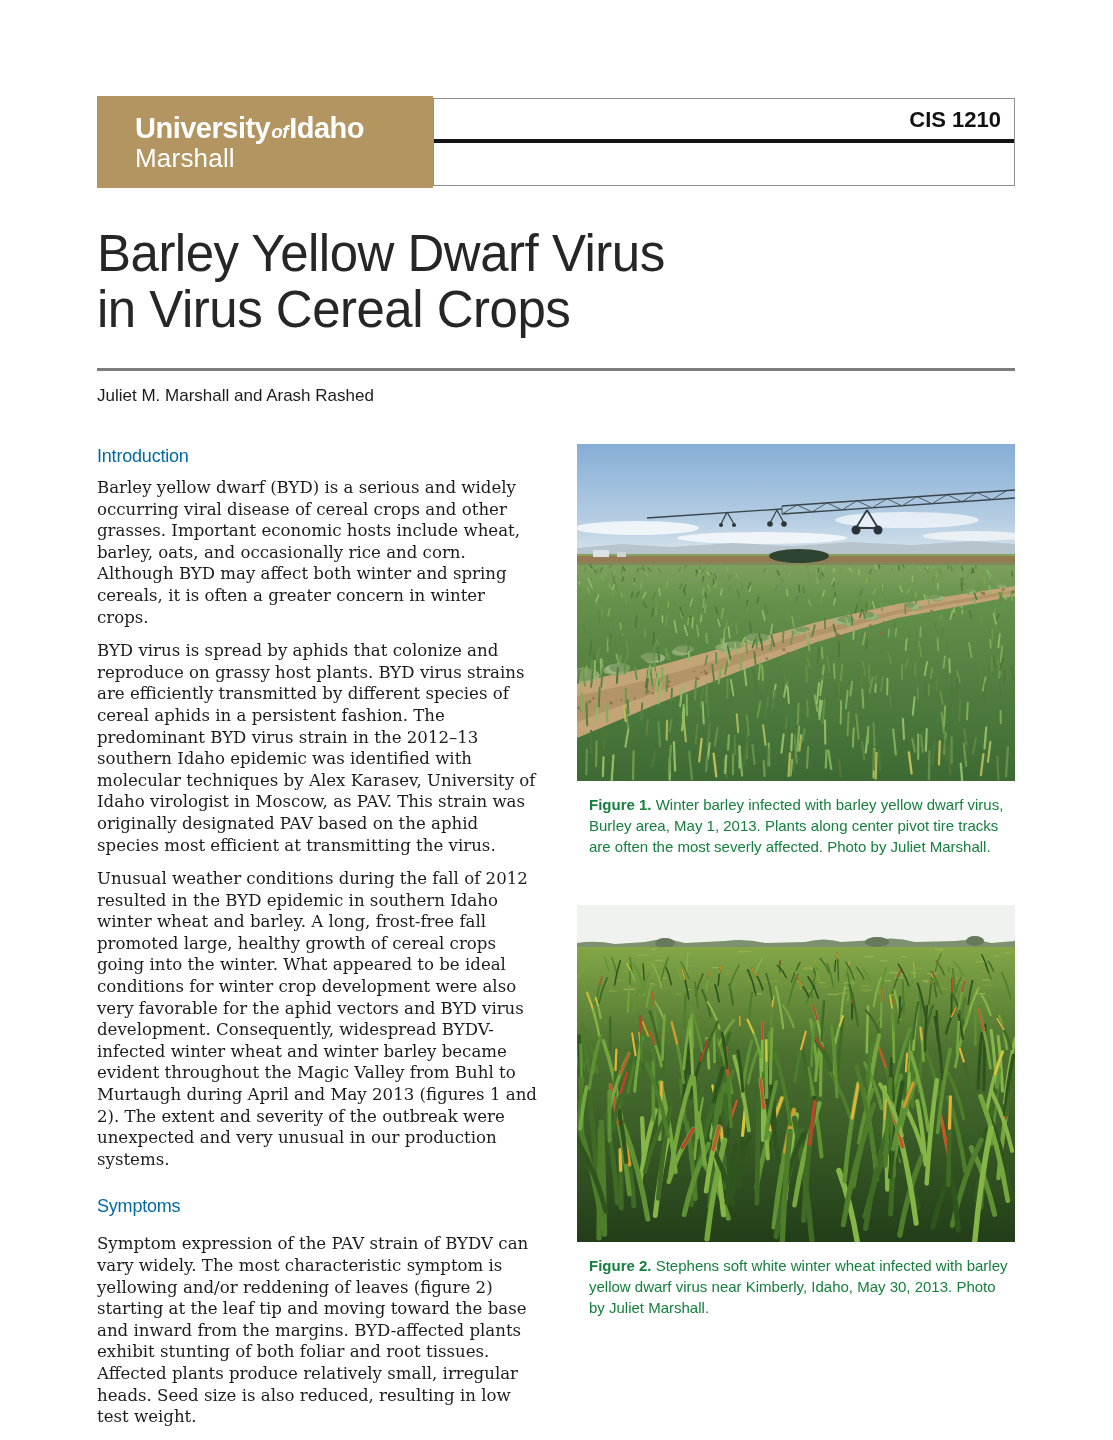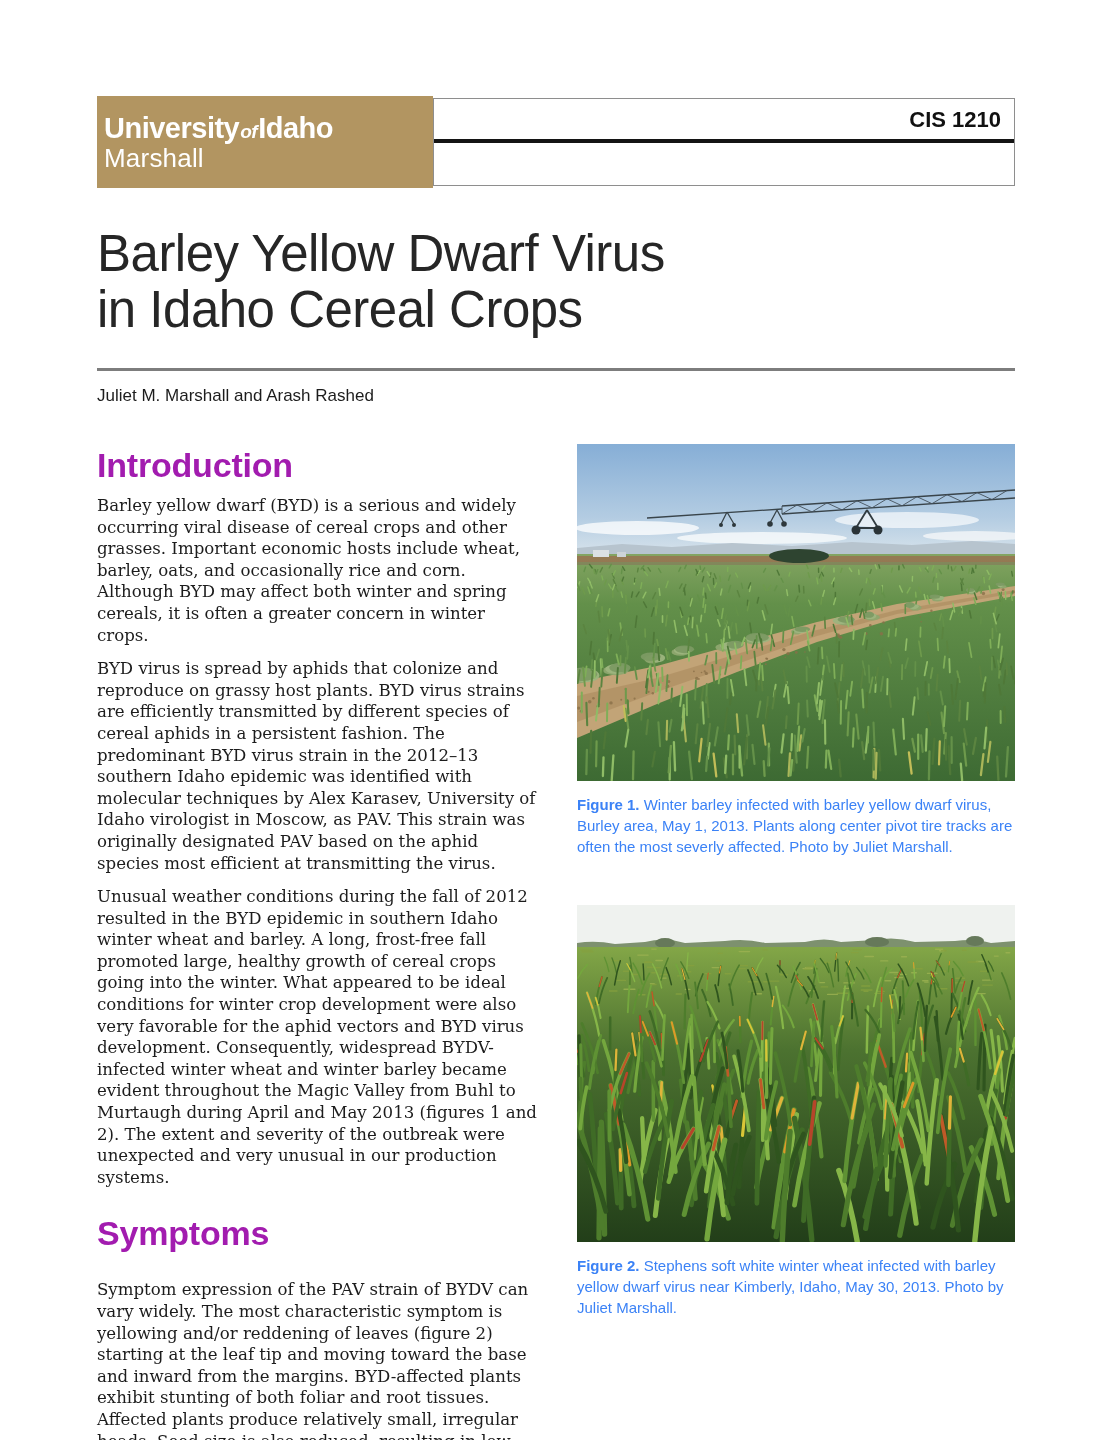--- a/index.html
+++ b/index.html
@@ -10,21 +10,21 @@
     font-family:"Liberation Sans", sans-serif;
     color:#1c1c1c; overflow:hidden;
   }
   .page { padding:96px 98px 0 97px; width:1113px; }
 
   
   .masthead { display:flex; height:92px; }
   .logo-box {
     width:336px; height:92px; background:#b29561;
     display:flex; flex-direction:column; justify-content:center;
-    padding-left:7px; color:#ffffff;
+    padding-left:38px; color:#ffffff;
   }
   .logo-line1 { font-size:29px; font-weight:bold; line-height:28px; letter-spacing:-0.5px; }
   .logo-of { font-style:italic; font-weight:600; font-size:19px; padding:0 1px; }
   .logo-line2 { font-size:26px; font-weight:400; line-height:25px; letter-spacing:0.2px; }
   .pub-box {
     flex:1; height:88px; margin-top:2px; position:relative;
     border:1px solid #8e8e8e; background:#ffffff;text-align:right;
   }
   .pub-number {
     position:absolute; top:8px; right:13px;
@@ -40,56 +40,56 @@
   .title-rule { margin-top:30px; height:3px; background:#7d7d7d; border:none; }
   .authors { margin-top:15px; font-size:17px; color:#1c1c1c; }
 
   
   .content { display:flex; margin-top:38px; }
   .col-text { width:444px; }
   .col-gap  { width:36px; }
   .col-figs { width:438px; }
 
   h2.section-heading {
-    font-size:34px; font-weight:bold; color:#a21caf; letter-spacing:-0.2px;
+    font-size:18px; font-weight:normal; color:#0369a1; letter-spacing:-0.2px;
   }
   .heading-intro { margin:2px 0 10px 0; }
-  .heading-symptoms { margin:26px 0 26px 0; }
+  .heading-symptoms { margin:26px 0 16px 0; }
   .col-text p {
     font-family:"DejaVu Serif", serif;
     font-size:16.6px; line-height:21.6px; color:#1c1c1c;
     margin-bottom:12px; text-align:left;
   }
 
   
   figure { margin:0; }
   .fig2-wrap { margin-top:48px; }
   .photo { display:block; width:438px; height:337px; }
   figcaption {
-    margin-top:13px; font-size:15px; line-height:21px; color:#3b82f6;
+    margin-top:13px; font-size:15px; line-height:21px; color:#15803d;margin-left:12px;
   }
   .fig-label { font-weight:bold; }
 </style>
 </head>
 <body>
 
 <div class="page">
 
   <header class="masthead">
     <div class="logo-box">
       <div class="logo-line1"><span>University</span><span class="logo-of">of</span><span>Idaho</span></div>
       <div class="logo-line2">Marshall</div>
     </div>
     <div class="pub-box">
       <div class="pub-number">CIS 1210</div>
       <div class="pub-rule"></div>
     </div>
   </header>
 
-  <h1 class="doc-title"><span>Barley Yellow Dwarf Virus</span><br><span>in Idaho Cereal Crops</span></h1>
+  <h1 class="doc-title"><span>Barley Yellow Dwarf Virus</span><br><span>in Virus Cereal Crops</span></h1>
   <hr class="title-rule">
   <div class="authors">Juliet M. Marshall and Arash Rashed</div>
 
   <div class="content">
 
     <div class="col-text">
       <h2 class="section-heading heading-intro">Introduction</h2>
       <p>Barley yellow dwarf (BYD) is a serious and widely occurring viral disease of cereal crops and other grasses. Important economic hosts include wheat, barley, oats, and occasionally rice and corn. Although BYD may affect both winter and spring cereals, it is often a greater concern in winter crops.</p>
       <p>BYD virus is spread by aphids that colonize and reproduce on grassy host plants. BYD virus strains are efficiently transmitted by different species of cereal aphids in a persistent fashion. The predominant BYD virus strain in the 2012–13 southern Idaho epidemic was identified with molecular techniques by Alex Karasev, University of Idaho virologist in Moscow, as PAV. This strain was originally designated PAV based on the aphid species most efficient at transmitting the virus.</p>
       <p>Unusual weather conditions during the fall of 2012 resulted in the BYD epidemic in southern Idaho winter wheat and barley. A long, frost-free fall promoted large, healthy growth of cereal crops going into the winter. What appeared to be ideal conditions for winter crop development were also very favorable for the aphid vectors and BYD virus development. Consequently, widespread BYDV-infected winter wheat and winter barley became evident throughout the Magic Valley from Buhl to Murtaugh during April and May 2013 (figures 1 and 2). The extent and severity of the outbreak were unexpected and very unusual in our production systems.</p>

